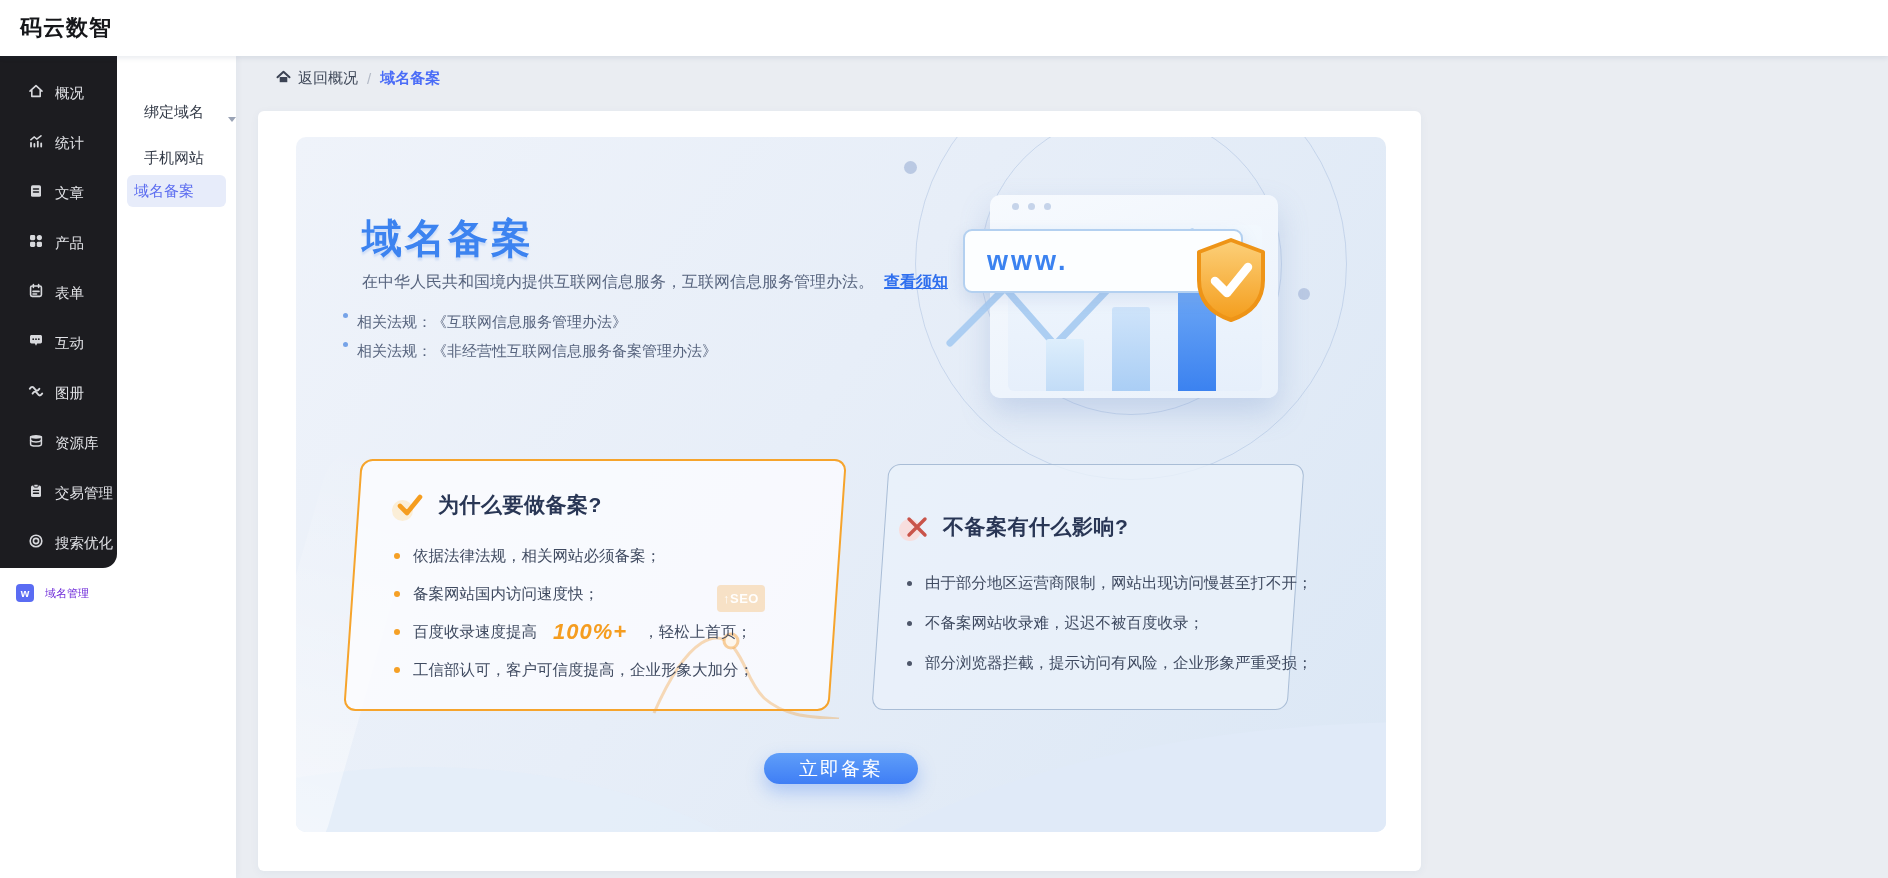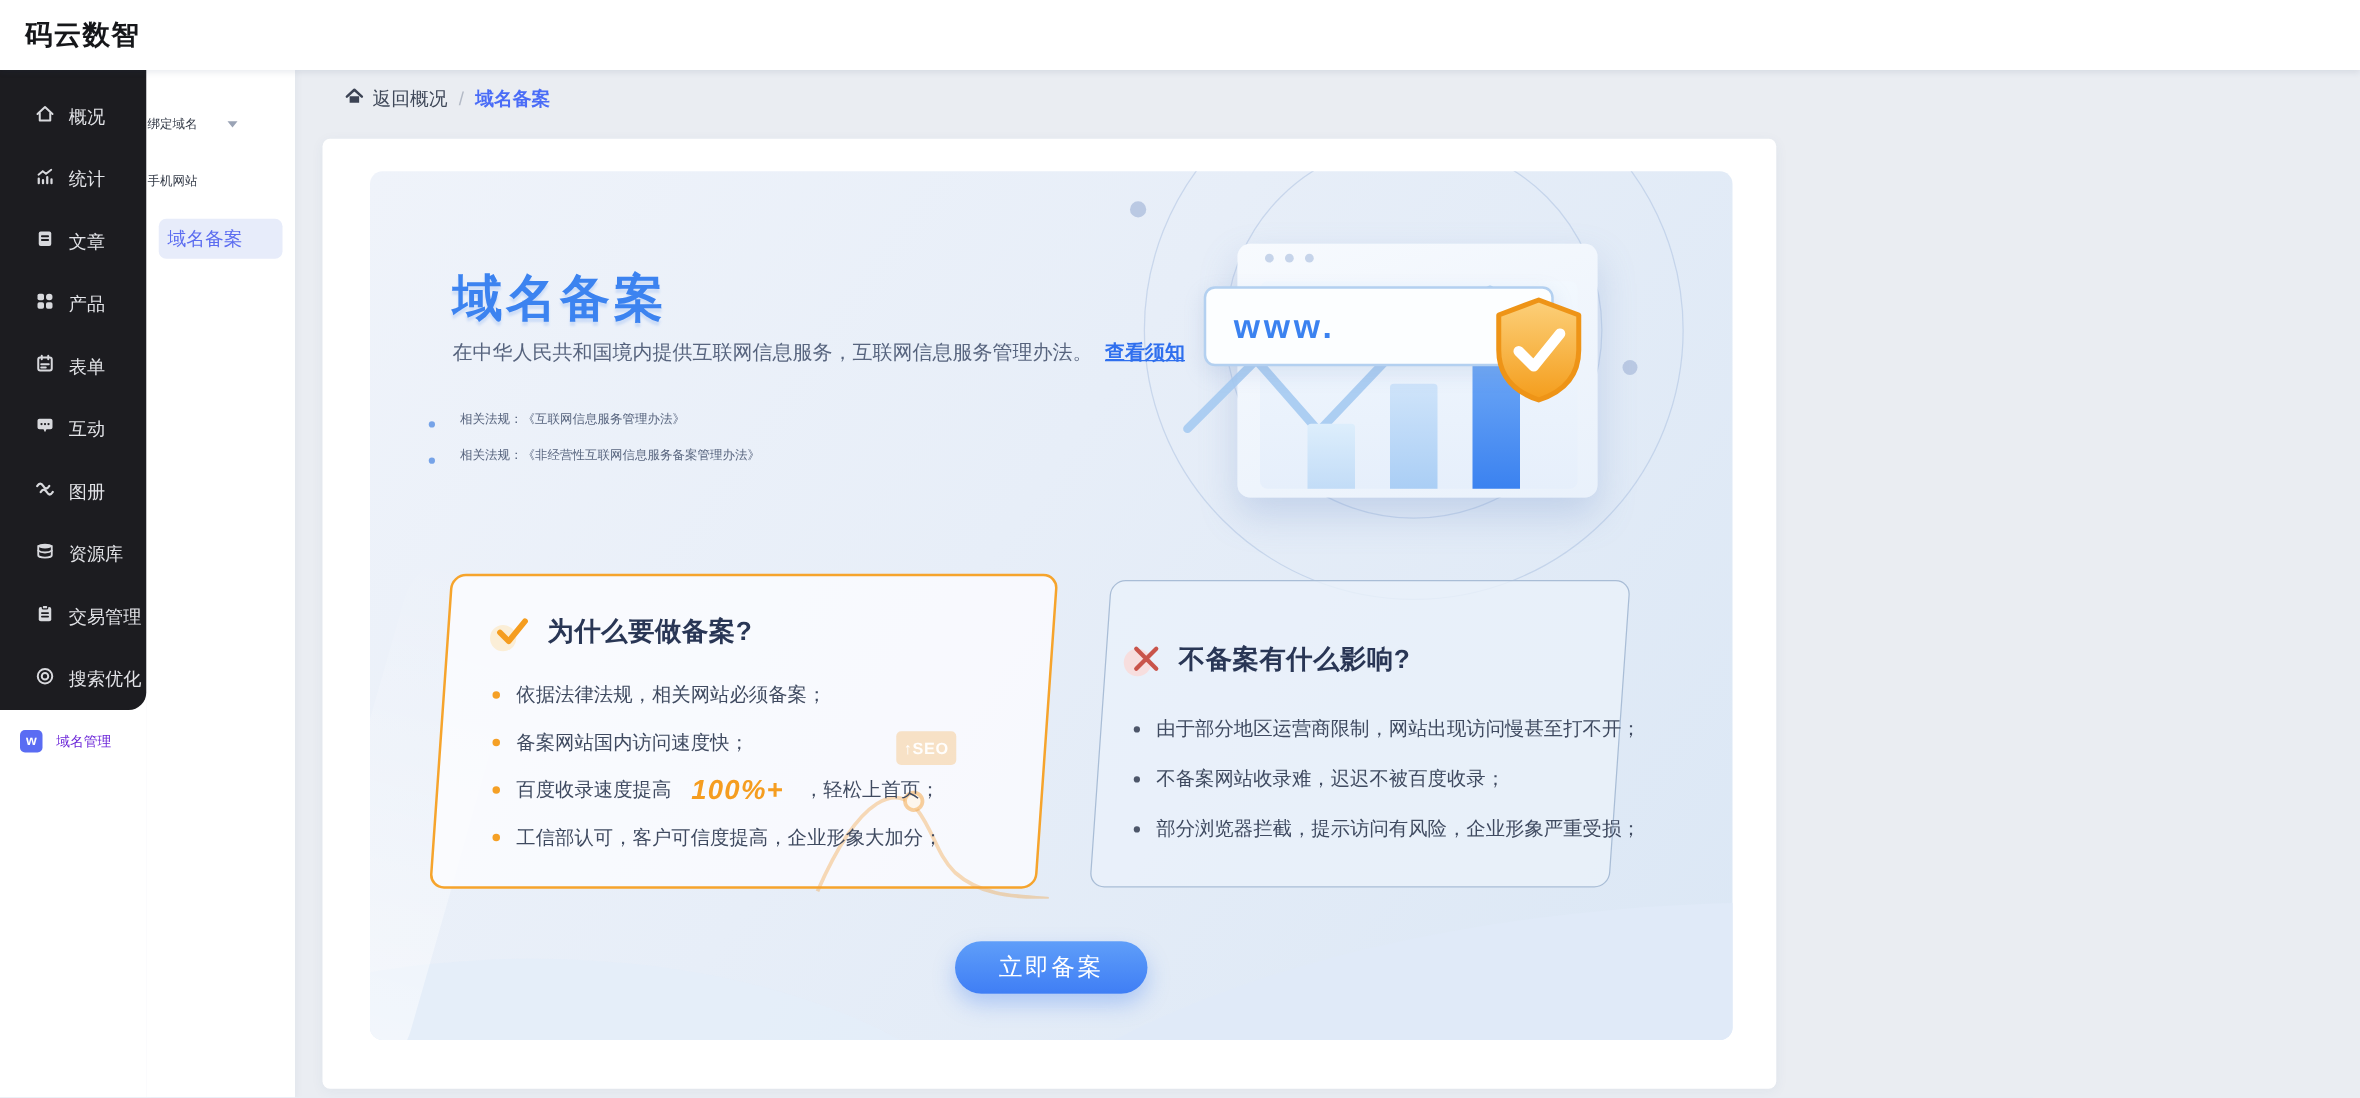--- a/index.html
+++ b/index.html
@@ -21,21 +21,21 @@
   .sb-item .lbl{font-size:14.5px;color:#e2e3e7;white-space:nowrap}
   .sb-item svg{flex:none}
   .sb-active-row{height:50px;background:#fff;display:flex;align-items:center;gap:11px;padding-left:16px;cursor:pointer}
   .sb-active-row .lbl{font-size:11px;color:#6d28d9;white-space:nowrap}
   .badge-w{width:18px;height:18px;border-radius:4px;background:#5a6cf3;color:#fff;font-size:11px;font-weight:700;
            display:flex;align-items:center;justify-content:center;flex:none}
 
   
   .sub-sidebar{position:absolute;left:117px;top:56px;bottom:0;width:119px;background:#fff;z-index:19;
                padding-top:20px;box-shadow:2px 0 6px rgba(30,50,90,.04)}
-  .sub-item{height:46px;display:flex;align-items:center;padding-left:1px;font-size:10px;color:#333a47;cursor:pointer}
+  .sub-item{height:46px;display:flex;align-items:flex-end;padding-left:27px;font-size:15px;color:#333a47;cursor:pointer}
   .caret{width:0;height:0;border-left:4.5px solid transparent;border-right:4.5px solid transparent;
          border-top:5px solid #9aa3b5;margin-left:24px}
   .sub-pill{height:32px;margin:7px 10px;border-radius:6px;background:#e7ecfa;color:#5b6cf0;
             display:flex;align-items:center;padding-left:7px;font-size:15px;cursor:pointer}
 
   
   .content{position:absolute;left:236px;top:56px;right:0;bottom:0;background:#eaedf2}
   .breadcrumb{position:absolute;left:39px;top:13px;display:flex;align-items:center;gap:9px;font-size:15px;z-index:2}
   .bc-back{color:#3f4859;display:flex;gap:6px;align-items:center;cursor:pointer}
   .bc-sep{color:#b3bac6}
@@ -57,21 +57,21 @@
   .wave-b{position:absolute;left:-260px;top:630px;width:780px;height:380px;background:#e4edf9;border-radius:50%;opacity:.85;z-index:0}
   .band{position:absolute;left:-20px;top:300px;width:100px;height:430px;border-radius:50px;z-index:0;
         background:linear-gradient(180deg,rgba(255,255,255,0),rgba(255,255,255,.55));transform:rotate(16deg)}
 
   
   .hero-title{position:absolute;left:66px;top:74px;font-size:40px;font-weight:900;color:#3c83f0;
               letter-spacing:3px;text-shadow:0 3px 2px rgba(60,130,240,.18);z-index:2}
   .hero-desc{position:absolute;left:66px;top:135px;font-size:16px;color:#57647e;display:flex;align-items:center;z-index:2}
   .hero-desc a{color:#2f6fee;font-weight:700;margin-left:10px;text-decoration:underline;cursor:pointer}
   .laws{position:absolute;left:47px;top:176px;z-index:2}
-  .law{display:flex;align-items:flex-end;gap:20px;height:29px;font-size:10px;color:#57647e}
+  .law{display:flex;align-items:flex-start;gap:9px;height:29px;font-size:15px;color:#57647e}
   .law i{width:5px;height:5px;border-radius:50%;background:#76a3e8;flex:none}
 
   
   .b-card{position:absolute;left:694px;top:58px;width:288px;height:203px;border-radius:10px;z-index:1;
           background:linear-gradient(160deg,#f7fafe,#e9f1fb);box-shadow:0 14px 30px rgba(110,145,200,.28)}
   .b-dots{position:absolute;left:716px;top:66px;display:flex;gap:9px;z-index:2}
   .b-dots i{width:7px;height:7px;border-radius:50%;background:#c6d4ea}
   .b-panel{position:absolute;left:712px;top:88px;width:254px;height:166px;border-radius:6px;z-index:1;
            background:linear-gradient(180deg,#f2f8fe,#e6effb)}
   .chart-line{position:absolute;left:639px;top:58px;z-index:2}
@@ -106,21 +106,21 @@
   .hl{color:#f59d20;font-weight:800;font-style:italic;font-size:22px;margin:0 3px;letter-spacing:1px}
   .impact-list{position:absolute;left:26px;top:98px}
   .impact-row{display:flex;align-items:center;height:40px;font-size:15.5px;color:#3f4a60;gap:13px;white-space:nowrap}
   .impact-row i{width:5px;height:5px;border-radius:50%;background:#4d5669;flex:none}
   .seo-badge{position:absolute;left:363px;top:124px;width:48px;height:27px;border-radius:4px;
              background:rgba(246,170,70,.30);color:rgba(255,255,255,.95);font-size:13px;font-weight:800;
              display:flex;align-items:center;justify-content:center;letter-spacing:.5px}
   .seo-curve{position:absolute;left:295px;top:148px}
 
   
-  .cta{position:absolute;left:50%;top:616px;transform:translateX(-50%);width:154px;height:42px;border:none;
+  .cta{position:absolute;left:50%;top:616px;transform:translateX(-50%);width:154px;height:31px;border:none;
        border-radius:24px;background:linear-gradient(180deg,#5f9ef9,#3f7ef5);color:#fff;font-size:19px;
        letter-spacing:2px;cursor:pointer;box-shadow:0 8px 18px rgba(70,130,240,.35);z-index:5;font-family:inherit}
 </style>
 </head>
 <body>
 
 <div class="header">
   <div class="logo">码云数智</div>
 </div>
 

